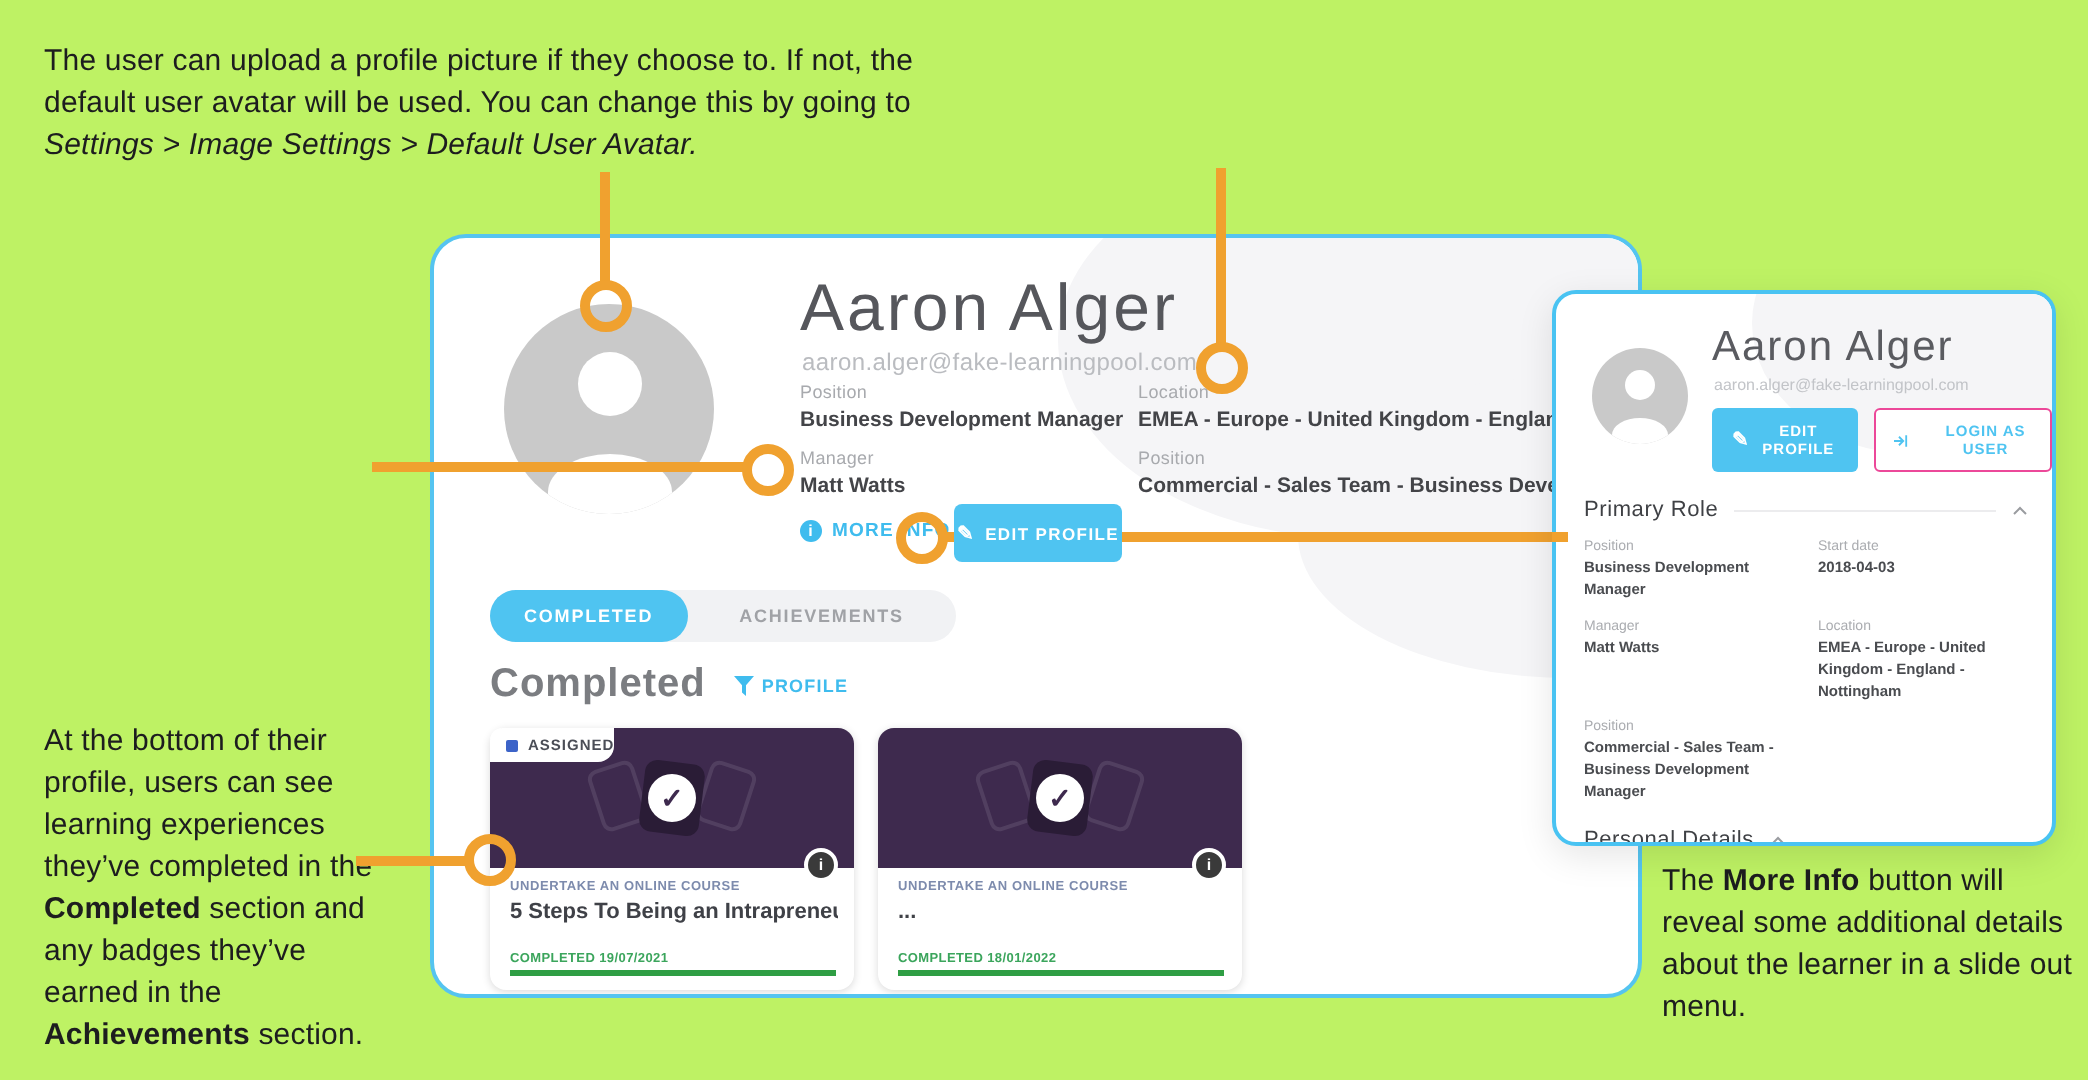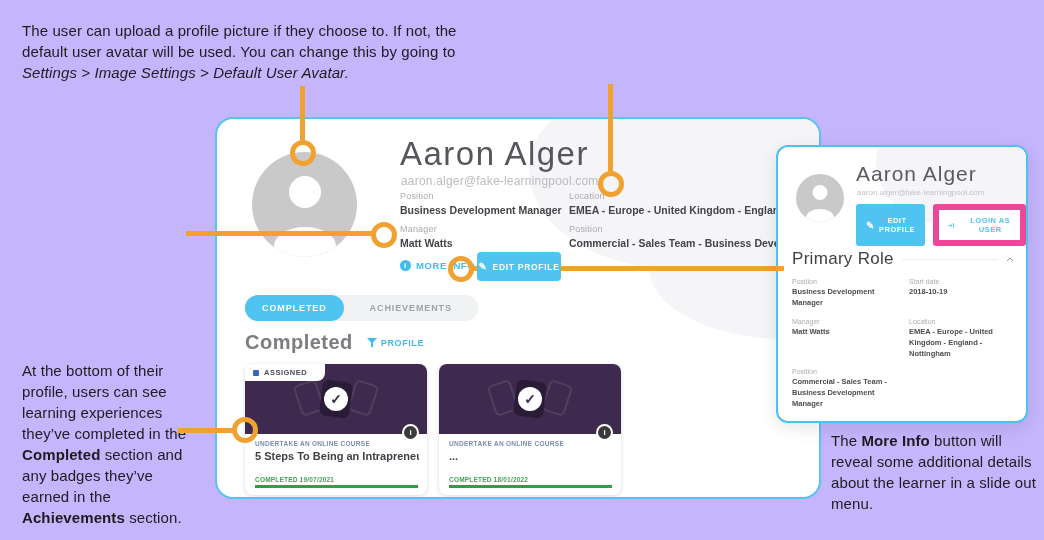--- a/index.html
+++ b/index.html
@@ -1,17 +1,17 @@
 <!DOCTYPE html>
 <html><head>
 <meta charset="utf-8">
 <style>
   * { margin:0; padding:0; box-sizing:border-box; }
   html,body { width:1044px; height:540px; background:#ffffff; font-family:"Liberation Sans", sans-serif; }
-  .stage { position:relative; width:1044px; height:540px; overflow:hidden; background:#c4b5fd; }
+  .stage { position:relative; width:1044px; height:540px; overflow:hidden; background:#bef264; }
 
   
   .note { position:absolute; color:#1d1d1f; font-size:15px; line-height:21px; letter-spacing:0.1px; }
   .note i { font-style:italic; }
   .note b { font-weight:bold; }
 
   
   .oline { position:absolute; background:#F0A12F; z-index:2; }
   .oring { position:absolute; width:26px; height:26px; border:5px solid #F0A12F; border-radius:50%; background:transparent; z-index:2; }
   .ostub { position:absolute; background:#F0A12F; z-index:7; }
@@ -60,21 +60,21 @@
     box-shadow:0 1px 4px rgba(0,0,0,0.15); cursor:pointer; }
   .course-head { position:relative; height:70px; background:#3E2A4E; border-radius:8px 8px 0 0; overflow:hidden; }
   .ghost { position:absolute; width:24px; height:32px; border:2px solid rgba(255,255,255,0.10); border-radius:5px; top:18px; }
   .ghost-l { left:52px; transform:rotate(-18deg); }
   .ghost-r { right:52px; transform:rotate(18deg); }
   .badge-sq { position:absolute; left:50%; top:50%; width:30px; height:36px; background:#2A1C36; border-radius:6px;
     transform:translate(-50%,-50%) rotate(7deg); }
   .badge-circ { position:absolute; left:50%; top:50%; transform:translate(-50%,-50%); width:24px; height:24px;
     background:#fff; border-radius:50%; display:flex; align-items:center; justify-content:center;
     color:#3E2A4E; font-size:14px; font-weight:bold; }
-  .assigned { position:absolute; left:0; top:0; background:#fff; border-radius:6px 0 8px 0; padding:4px 18px 4px 8px;
+  .assigned { position:absolute; left:0; top:0; background:#fff; border-radius:6px 0 8px 0; padding:4px 0 4px 8px;
     display:flex; align-items:center; gap:5px; font-size:7.5px; font-weight:bold; color:#4b4e57; letter-spacing:0.5px; z-index:2; }
   .assigned-sq { width:6px; height:6px; background:#3C63C8; border-radius:1px; }
   .cinfo { position:absolute; right:8px; top:60px; width:17px; height:17px; border-radius:50%; background:#3a3a3a;
     border:2px solid #fff; color:#fff; font-size:8px; font-weight:bold; display:flex; align-items:center; justify-content:center; z-index:2; cursor:pointer; }
   .ctype { position:absolute; left:10px; top:76px; font-size:6.5px; font-weight:bold; color:#7D8BAD; letter-spacing:0.3px; }
   .ctitle { position:absolute; left:10px; top:86px; right:8px; font-size:11px; font-weight:bold; color:#3f4147;
     white-space:nowrap; overflow:hidden; }
   .cfoot { position:absolute; left:10px; right:9px; bottom:7px; }
   .cdone { font-size:6.5px; font-weight:bold; color:#3BA55C; letter-spacing:0.2px; }
   .cbar { height:3px; background:#2F9E44; margin-top:2px; }
@@ -84,25 +84,25 @@
     border:2px solid #49C3F2; border-radius:12px; z-index:5; overflow:hidden; box-shadow:0 5px 18px rgba(0,0,0,0.10); }
   .so-blob1 { right:-40px; top:-45px; width:190px; height:125px; border-radius:40% 60% 55% 45%/50% 45% 60% 55%; }
   .so-avatar { left:18px; top:27px; width:48px; height:48px; }
   .so-avatar .head { width:15px; height:15px; top:11px; }
   .so-avatar .body { width:28px; height:17px; bottom:-4px; }
   .so-name { position:absolute; left:78px; top:15px; font-size:21px; font-weight:300; color:#5a5b60; letter-spacing:1px; }
   .so-email { position:absolute; left:79px; top:41px; font-size:8px; color:#c2c4c8; }
   .so-btns { position:absolute; left:78px; top:57px; display:flex; gap:8px; }
   .so-edit { display:flex; align-items:center; gap:4px; background:#4FC4F1; color:#fff; border:none; border-radius:3px;
     padding:6px 10px; font-size:7.5px; font-weight:bold; letter-spacing:0.5px; cursor:pointer; font-family:inherit; }
-  .so-login { display:flex; align-items:center; gap:15px; background:#fff; color:#4FC4F1; border:6px solid #ec4899;
+  .so-login { display:flex; align-items:center; gap:15px; background:#fff; color:#4FC4F1; border:1px solid #ec4899;
     border-radius:3px; padding:6px 9px; font-size:7.5px; font-weight:bold; letter-spacing:0.5px; cursor:pointer; font-family:inherit; }
   .so-body { position:absolute; left:14px; right:12px; top:102px; }
   .so-sec { display:flex; align-items:center; gap:8px; cursor:pointer; }
-  .so-sec-title { font-size:17px; color:#3f4145; letter-spacing:0.3px; white-space:nowrap; }
+  .so-sec-title { font-size:11px; color:#3f4145; letter-spacing:0.3px; white-space:nowrap; }
   .so-div { flex:1; height:1px; background:#ececee; }
   .so-grid { display:grid; grid-template-columns:117px 1fr; row-gap:9px; margin-top:9px; margin-bottom:12px; }
   .so-grid .flabel { font-size:7px; color:#aaacb0; }
   .so-grid .fvalue { font-size:7.5px; font-weight:bold; color:#4a4c50; margin-top:2px; line-height:1.45; padding-right:6px; }
 </style>
 </head>
 <body>
 
 <div class="stage">
 
@@ -256,21 +256,21 @@
             <path d="M1 4 L4 1 L7 4" stroke="#9a9ca0" fill="none"></path>
           </svg>
       </div>
       <div class="so-grid">
         <div>
           <div class="flabel">Position</div>
           <div class="fvalue">Business Development Manager</div>
         </div>
         <div>
           <div class="flabel">Start date</div>
-          <div class="fvalue">2018-10-19</div>
+          <div class="fvalue">2018-04-03</div>
         </div>
         <div>
           <div class="flabel">Manager</div>
           <div class="fvalue">Matt Watts</div>
         </div>
         <div>
           <div class="flabel">Location</div>
           <div class="fvalue">EMEA - Europe - United Kingdom - England - Nottingham</div>
         </div>
         <div>

